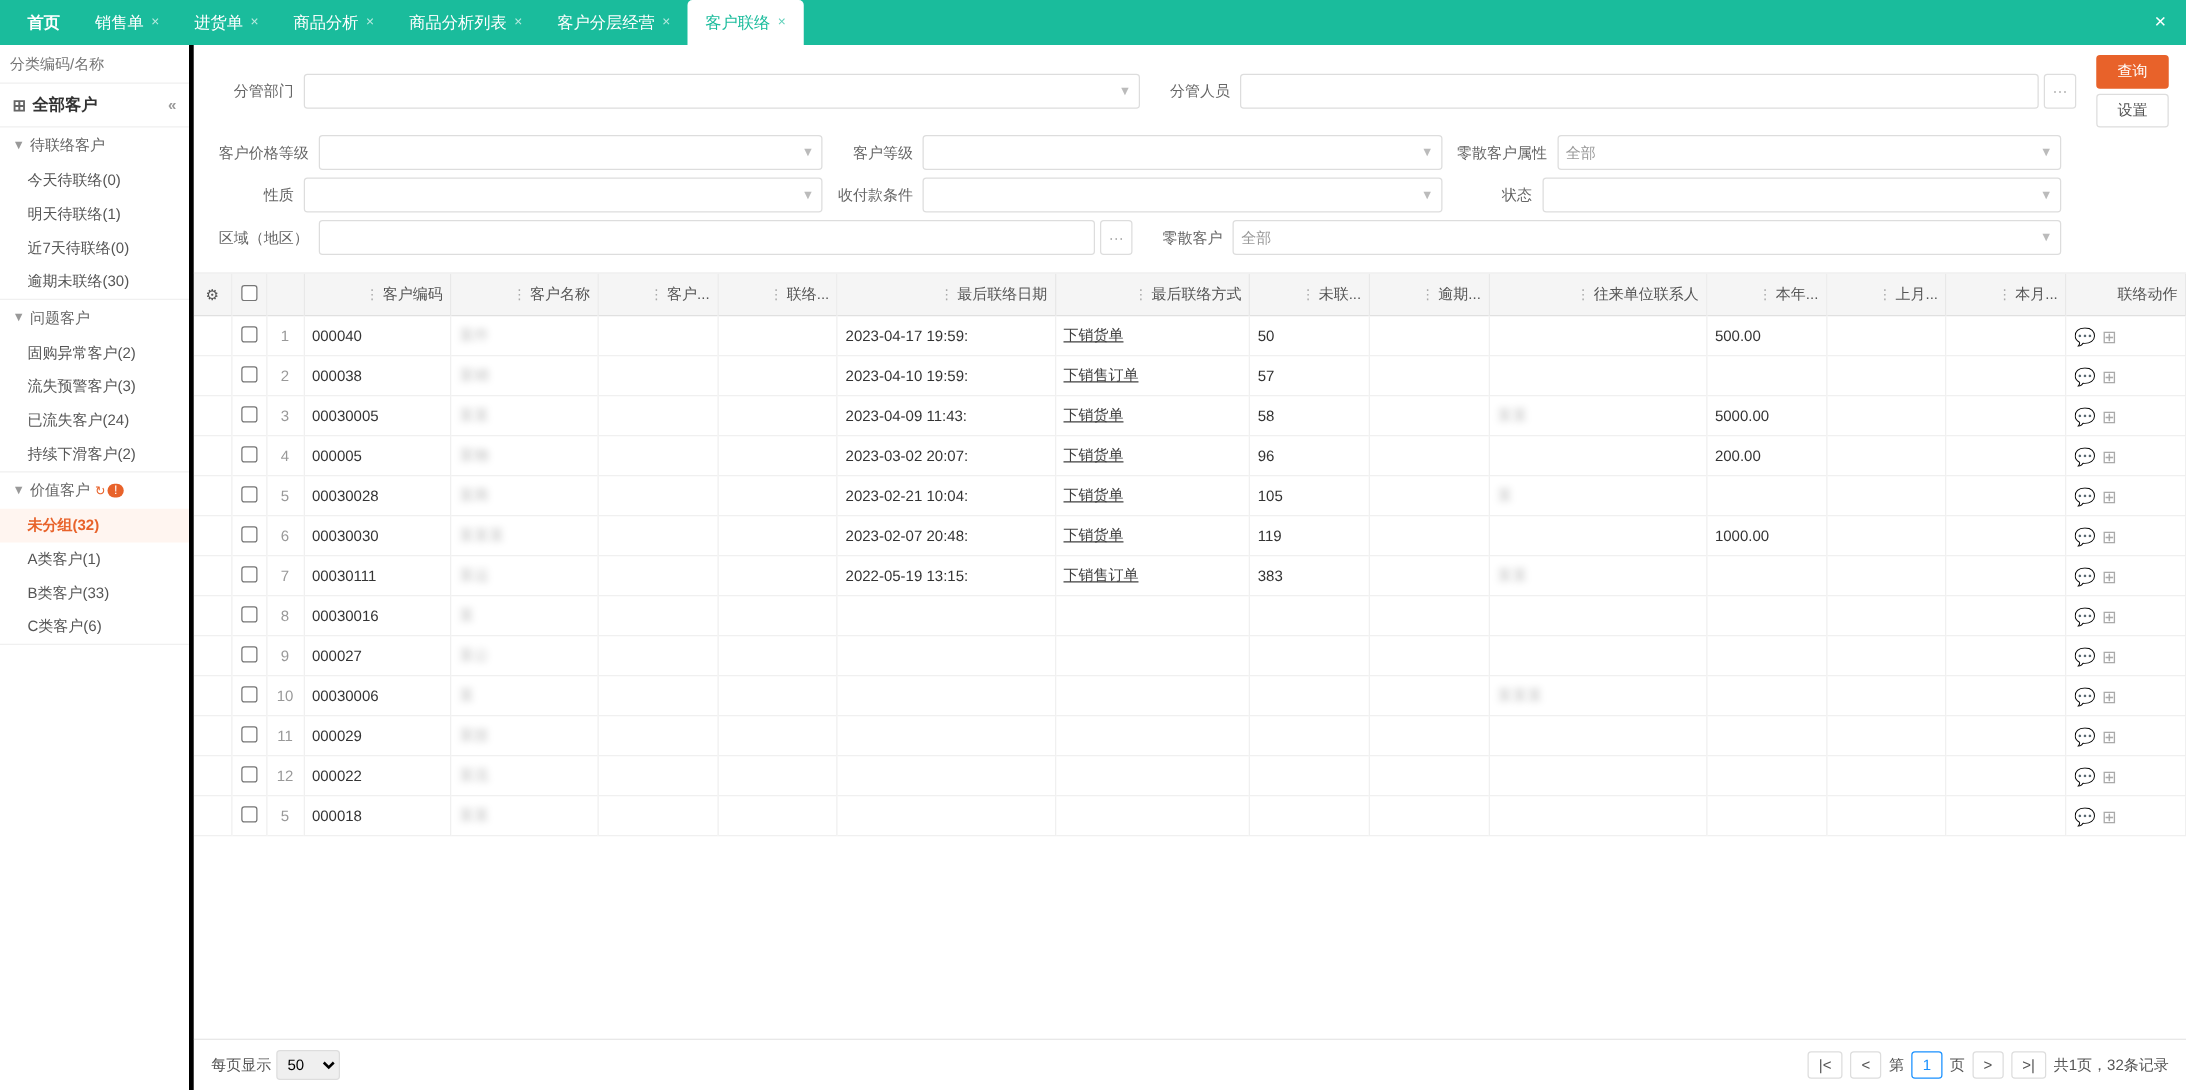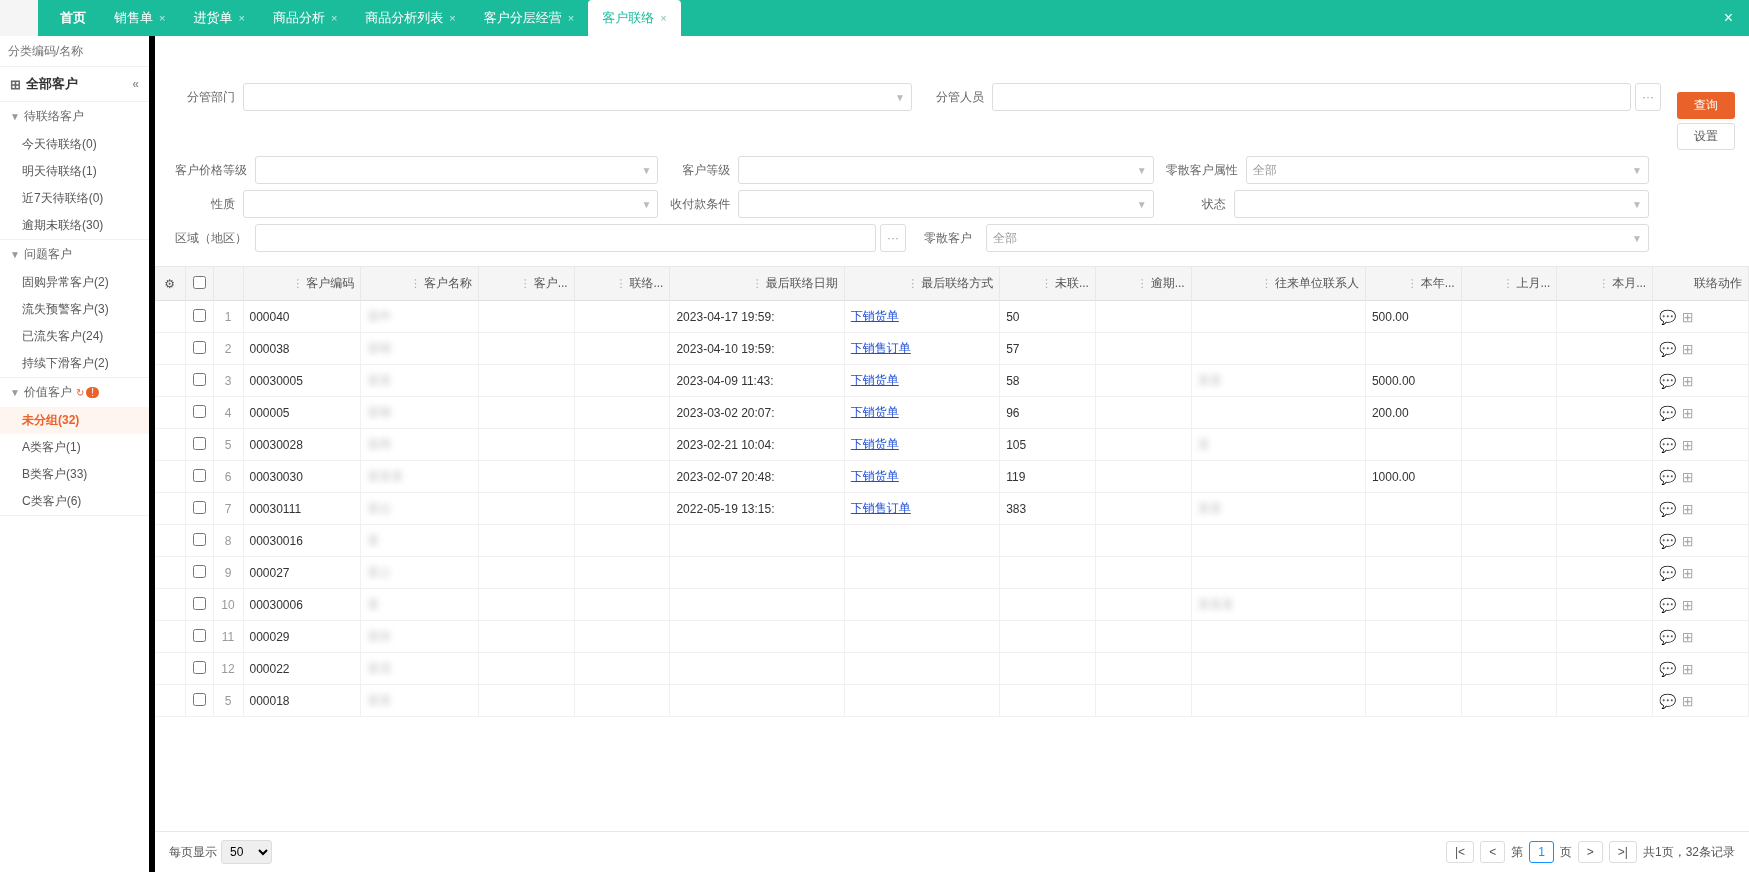--- a/index.html
+++ b/index.html
@@ -5,21 +5,20 @@
     * { box-sizing: border-box; margin: 0; padding: 0; }
     body { font-family: 'Microsoft YaHei', Arial, sans-serif; font-size: 12px; background: #f5f5f5; color: #333; overflow: hidden; }
 
     
     .top-nav {
       display: flex;
       align-items: center;
       background: #1abc9c;
       height: 36px;
       padding: 0 8px;
-      margin-left: 38px;
     }
     .top-nav .nav-tab {
       display: flex;
       align-items: center;
       padding: 0 14px;
       height: 36px;
       color: #fff;
       cursor: pointer;
       font-size: 13px;
       white-space: nowrap;
@@ -50,21 +49,21 @@
     
     .main-layout {
       display: flex;
       height: calc(100vh - 36px);
     }
 
     
     .sidebar {
       width: 155px;
       background: #fff;
-      border-right: 6px solid #000000;
+      border-right: 4px solid #000000;
       display: flex;
       flex-direction: column;
       overflow-y: auto;
     }
     .sidebar-search {
       display: flex;
       align-items: center;
       padding: 8px 8px;
       border-bottom: 1px solid #f0f0f0;
     }
@@ -225,21 +224,20 @@
     }
     .btn-query {
       background: #e8622a;
       color: #fff;
       border: none;
       border-radius: 3px;
       padding: 5px 16px;
       font-size: 12px;
       cursor: pointer;
       white-space: nowrap;
-      margin-top: 48px;
     }
     .btn-reset {
       background: #fff;
       color: #555;
       border: 1px solid #ddd;
       border-radius: 3px;
       padding: 4px 16px;
       font-size: 12px;
       cursor: pointer;
       white-space: nowrap;
@@ -277,21 +275,21 @@
     tbody tr {
       border-bottom: 1px solid #f0f0f0;
     }
     tbody td {
       padding: 7px 6px;
       color: #333;
       white-space: nowrap;
       border-right: 1px solid #f0f0f0;
     }
     tbody td.link-cell {
-      color: #1d4ed8;
+      color: #404040;
       cursor: pointer;
       text-decoration: underline;
     }
     .row-num {
       color: #999;
       text-align: center;
       width: 30px;
     }
     .checkbox-cell {
       width: 28px;
@@ -394,21 +392,21 @@
     .filter-select-wrap .caret { color: #bbb; font-size: 10px; }
     .ellipsis-btn {
       border: 1px solid #ddd;
       border-radius: 3px;
       padding: 4px 6px;
       font-size: 12px;
       color: #999;
       cursor: pointer;
       background: #fff;
     }
-    .filter-row-last .filter-cell label { min-width: 60px; text-align: center; }
+    .filter-row-last .filter-cell label { min-width: 60px; }
   </style>
 </head>
 <body>
 
 <div class="top-nav">
   <div class="nav-tab home">
     <span>首页</span>
   </div>
   <div class="nav-tab">
     <span>销售单</span>

